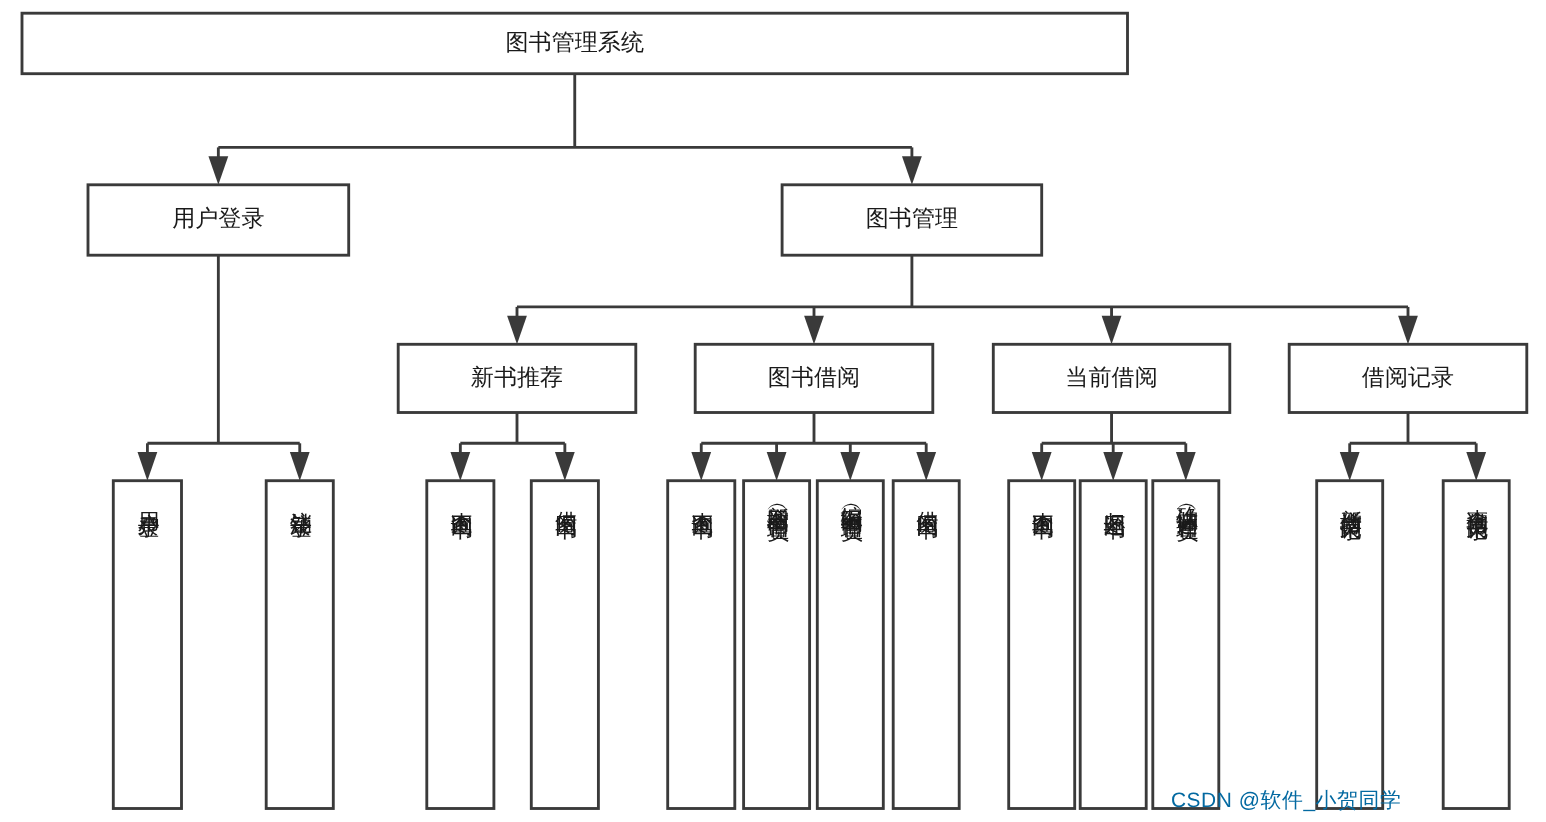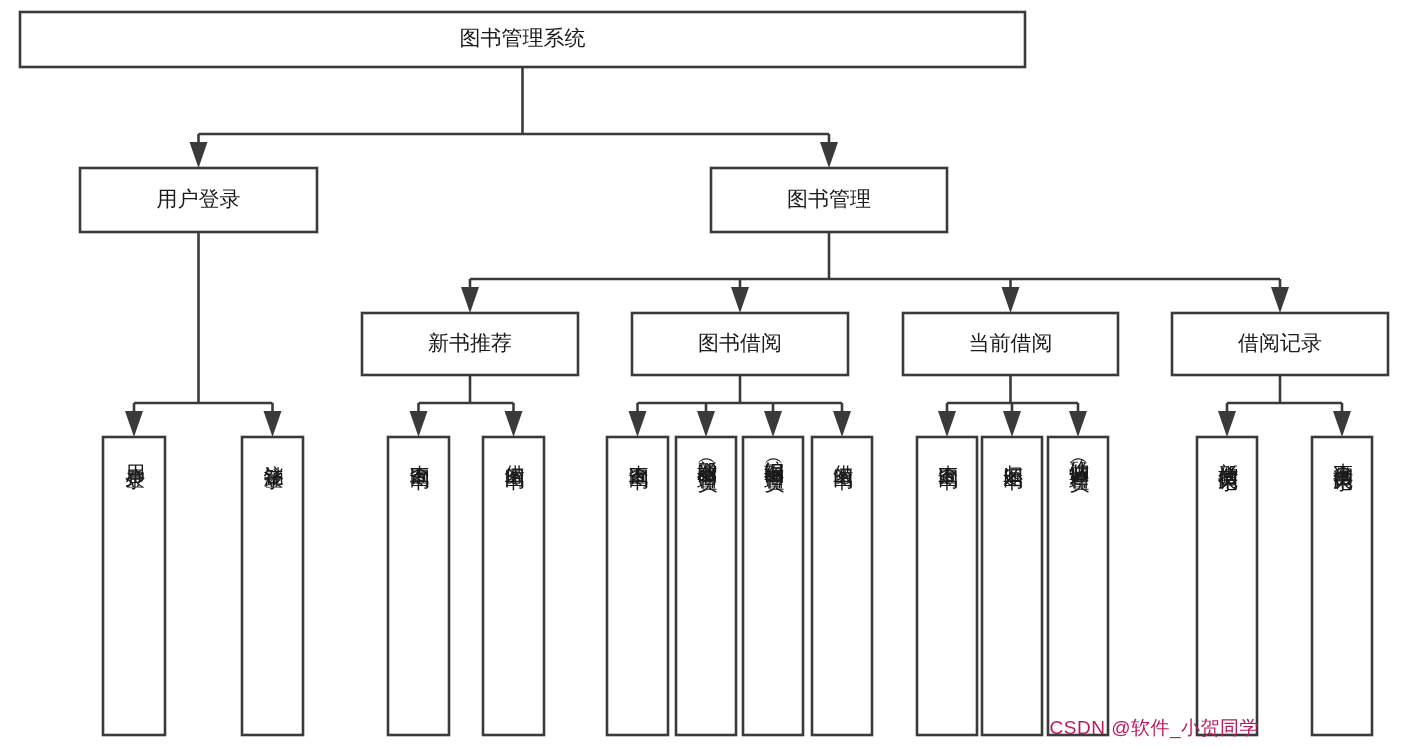--- a/index.html
+++ b/index.html
@@ -50,25 +50,25 @@
     stroke-width: 2.6;
     fill: none;
     stroke-linecap: butt;
   }
   .arrow-head {
     fill: #3a3a3a;
     stroke: none;
   }
   .watermark {
     position: absolute;
-    right: 24px;
+    right: 9px;
     bottom: 6px;
     font-family: "Liberation Sans", "DejaVu Sans", sans-serif;
     font-size: 19px;
-    color: #be185d;
+    color: #0369a1;
     letter-spacing: 0.5px;
     white-space: nowrap;
     pointer-events: none;
     margin-left: 13px;
   }
 </style>
 </head>
 <body>
 
 <div id="diagram-root">

